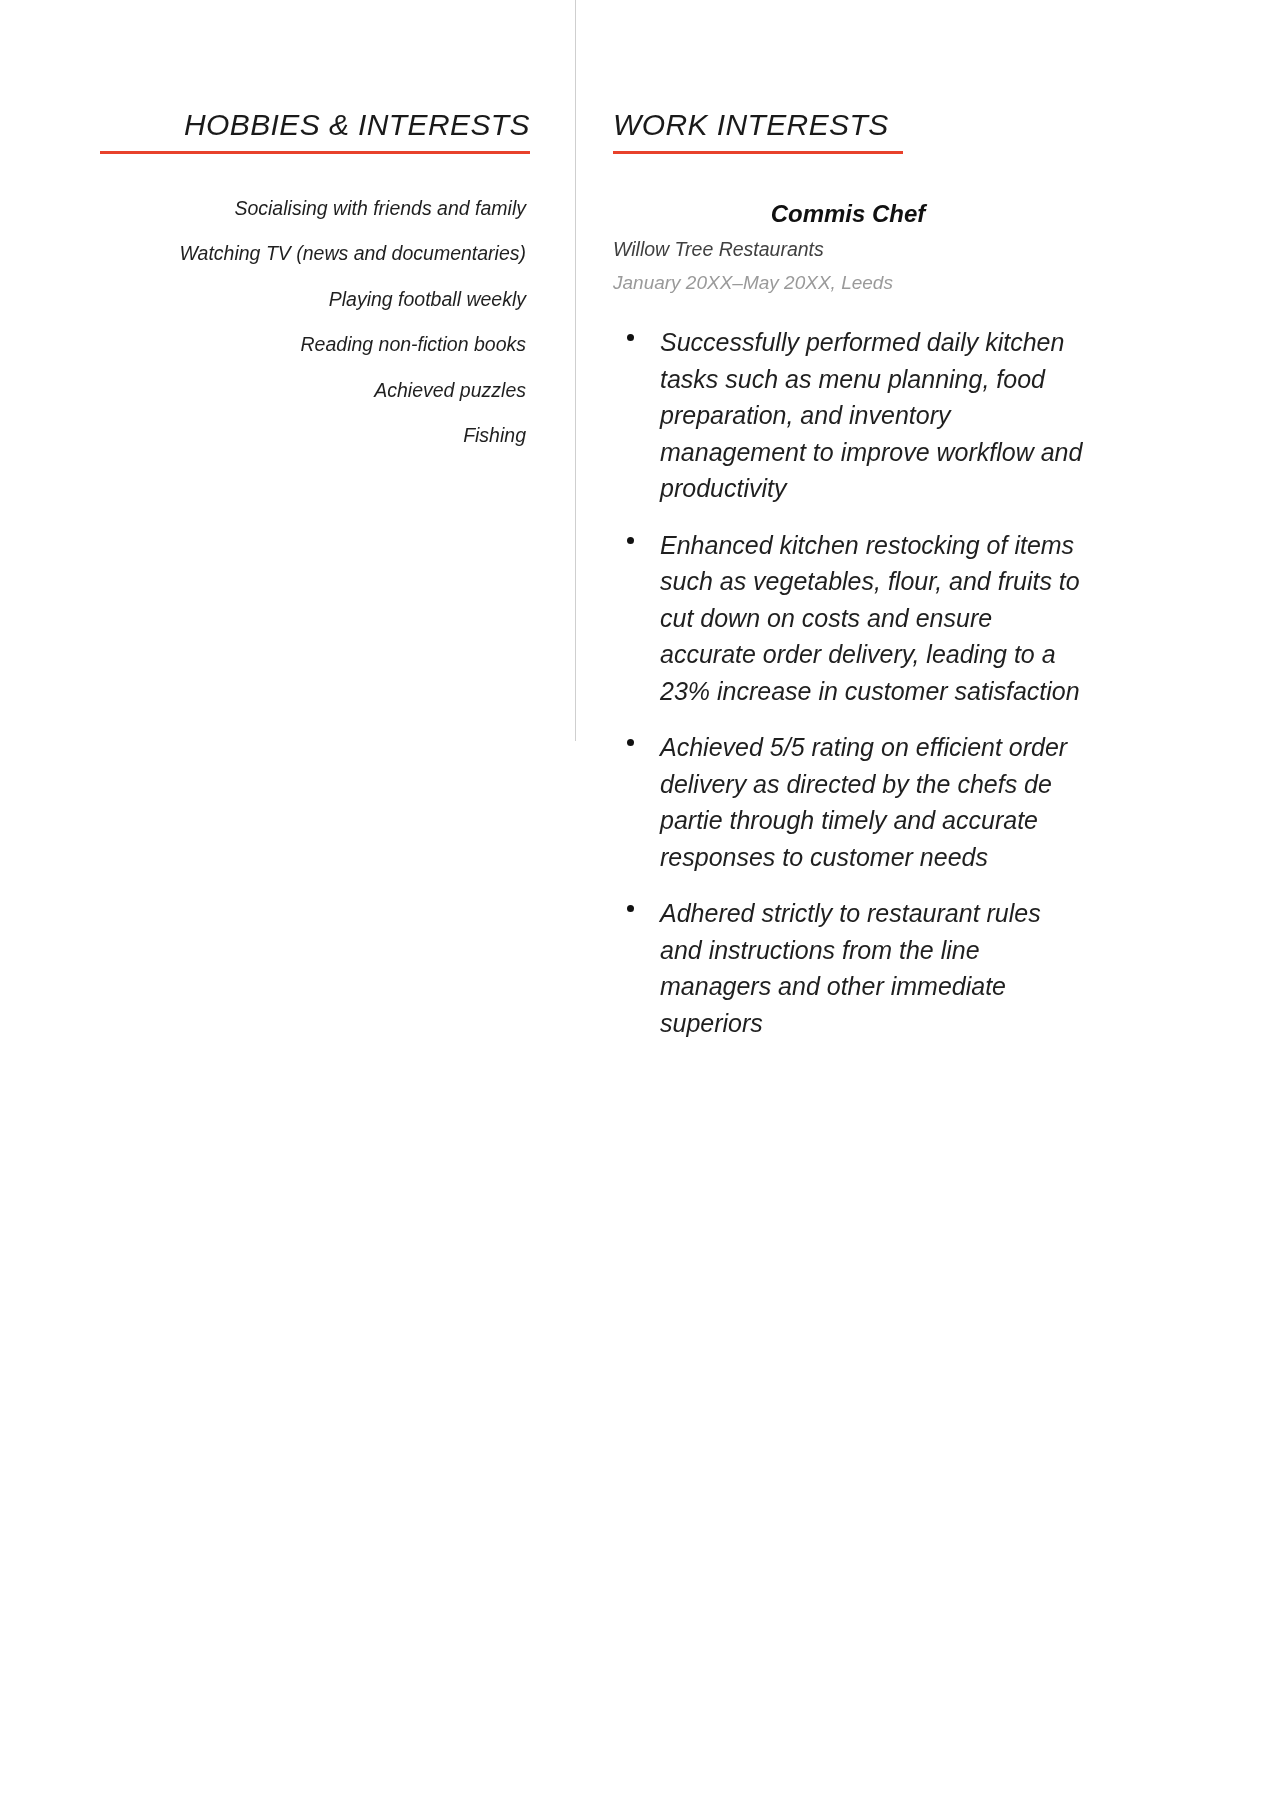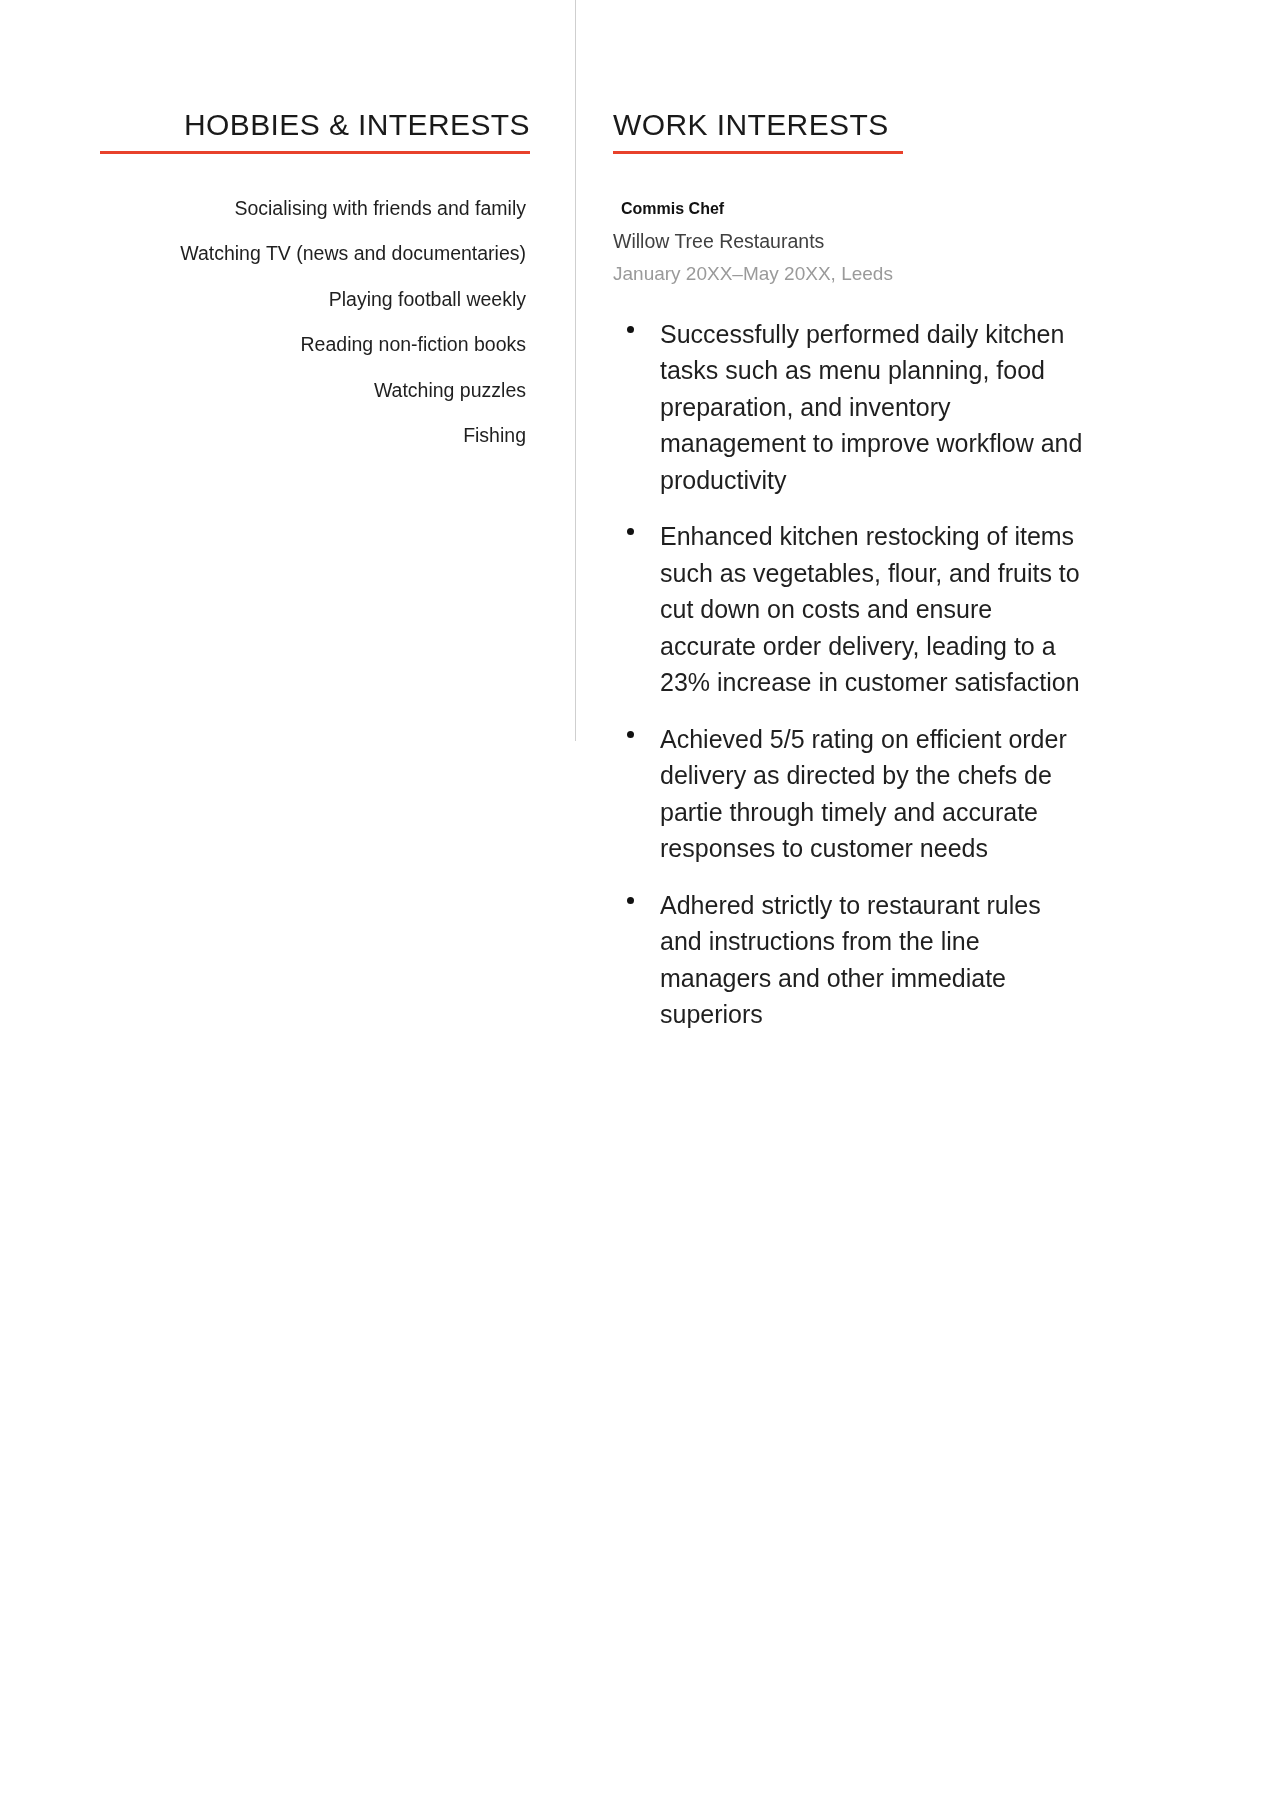--- a/index.html
+++ b/index.html
@@ -14,20 +14,21 @@
     color: #1a1a1a;
     position: relative;
     overflow: hidden;
   }
 
   .page {
     position: relative;
     width: 1280px;
     height: 1515px;
     background: #ffffff;
+    font-style: italic;
   }
 
   
   .divider {
     position: absolute;
     left: 575px;
     top: 0px;
     width: 1px;
     height: 741px;
     background: #cfcfcf;
@@ -85,25 +86,26 @@
     height: 3px;
     background: #e8412b;
     margin-top: 10px;
     width: 290px;
   }
 
   .job-block {
     margin-top: 44px;
   }
   .job-title {
-    font-size: 16px;
+    font-size: 24px;
     font-weight: bold;
     color: #111111;
     line-height: 1.35;
-    margin: 8px;
+    margin: 0;
+    text-align: center;
   }
   .job-company {
     font-size: 19.5px;
     font-weight: 400;
     color: #404040;
     line-height: 1.35;
     margin: 6px 0 0 0;
   }
   .job-dates {
     font-size: 19px;
@@ -146,21 +148,21 @@
 
   <div class="col-left">
     <h2 class="section-title">HOBBIES &amp; INTERESTS</h2>
     <div class="title-rule"></div>
 
     <ul class="hobby-list">
       <li>Socialising with friends and family</li>
       <li>Watching TV (news and documentaries)</li>
       <li>Playing football weekly</li>
       <li>Reading non-fiction books</li>
-      <li>Watching puzzles</li>
+      <li>Achieved puzzles</li>
       <li>Fishing</li>
     </ul>
   </div>
 
   <div class="col-right">
     <h2 class="section-title">WORK INTERESTS</h2>
     <div class="title-rule-right"></div>
 
     <div class="job-block">
       <div class="job-title">Commis Chef</div>

